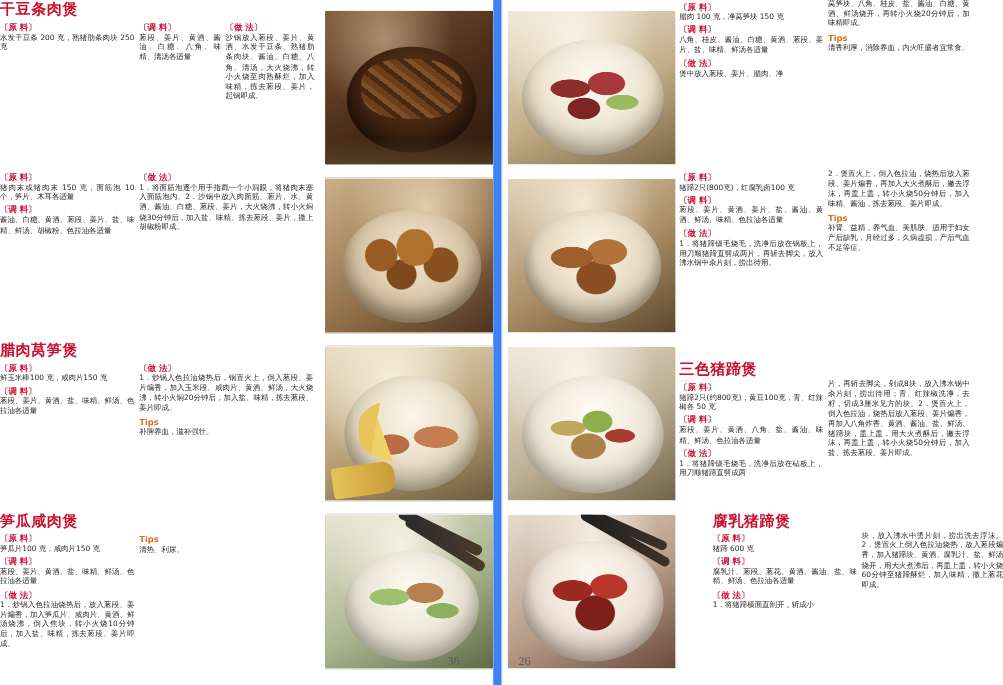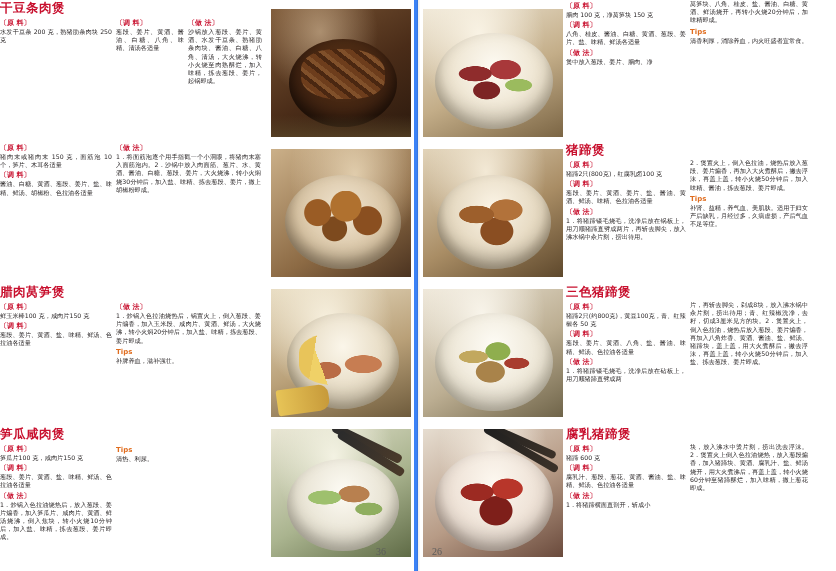--- a/index.html
+++ b/index.html
@@ -18,21 +18,21 @@
   .spread {
     display: flex;
     width: 836px; height: 571px;
   }
   .leaf {
     position: relative;
     width: 418px; height: 571px;
     background: #ffffff;
     overflow: hidden;
   }
-  .leaf.left { border-right: 4px solid #3b82f6; }
+  .leaf.left { border-right: 7px solid #3b82f6; }
   .gutter {
     position: absolute; top: 0; bottom: 0; left: 417px;
     width: 3px;
     background: linear-gradient(to right, rgba(0,0,0,0.10), rgba(0,0,0,0.02));
     z-index: 40;
   }
   .recipe {
     position: relative;
     display: flex;
     width: 410px;
@@ -277,60 +277,59 @@
               <div class="seg-body">莴笋块、八角、桂皮、盐、酱油、白糖、黄酒、鲜汤烧开，再转小火烧20分钟后，加味精即成。</div>
               <div class="tips-head">Tips</div>
               <div class="tips-body">清香利厚，消除养血，内火旺盛者宜常食。</div>
             </div>
           </div>
         </div>
       </div>
 
       <div class="recipe" style="height:140px; padding-left:148px;">
         <div class="rtext" style="width:260px;">
-          <div class="title">猪蹄煲</div>
           <div class="cols">
             <div class="col" style="width:120px;">
               <div class="seg-head">〔原 料〕</div>
               <div class="seg-body">猪蹄2只(800克)，红腐乳卤100 克</div>
               <div class="seg-head">〔调 料〕</div>
               <div class="seg-body">葱段、姜片、黄酒、姜片、盐、酱油、黄酒、鲜汤、味精、色拉油各适量</div>
               <div class="seg-head">〔做 法〕</div>
               <div class="seg-body">1．将猪蹄镊毛烧毛，洗净后放在锅板上，用刀顺猪蹄直劈成两片，再斩去脚尖，放入沸水锅中汆片刻，捞出待用。</div>
             </div>
             <div class="col" style="width:118px;">
               <div class="seg-body">2．煲置火上，倒入色拉油，烧热后放入葱段、姜片煸香，再加入大火煮酥后，撇去浮沫，再盖上盖，转小火烧50分钟后，加入味精、酱油，拣去葱段、姜片即成。</div>
               <div class="tips-head">Tips</div>
               <div class="tips-body">补肾、益精，养气血、美肌肤。适用于妇女产后缺乳，月经过多，久病虚损，产后气血不足等症。</div>
             </div>
           </div>
         </div>
       </div>
 
       <div class="recipe" style="height:140px; padding-left:148px;">
-        <div class="rtext" style="width:260px;">
+        <div class="rtext" style="width:260px;margin-top:16px;">
           <div class="title">三色猪蹄煲</div>
           <div class="cols">
             <div class="col" style="width:120px;">
               <div class="seg-head">〔原 料〕</div>
               <div class="seg-body">猪蹄2只(约800克)，黄豆100克，青、红辣椒各 50 克</div>
               <div class="seg-head">〔调 料〕</div>
               <div class="seg-body">葱段、姜片、黄酒、八角、盐、酱油、味精、鲜汤、色拉油各适量</div>
               <div class="seg-head">〔做 法〕</div>
               <div class="seg-body">1．将猪蹄镊毛烧毛，洗净后放在砧板上，用刀顺猪蹄直劈成两</div>
             </div>
             <div class="col" style="width:118px;">
               <div class="seg-body">片，再斩去脚尖，剁成8块，放入沸水锅中汆片刻，捞出待用；青、红辣椒洗净，去籽，切成3厘米见方的块。2．煲置火上，倒入色拉油，烧热后放入葱段、姜片煸香，再加入八角炸香、黄酒、酱油、盐、鲜汤、猪蹄块，盖上盖，用大火煮酥后，撇去浮沫，再盖上盖，转小火烧50分钟后，加入盐、拣去葱段、姜片即成。</div>
             </div>
           </div>
         </div>
       </div>
 
       <div class="recipe" style="height:140px; padding-left:148px;">
-        <div class="rtext" style="width:260px;">
+        <div class="rtext" style="width:260px;margin-left:28px;">
           <div class="title">腐乳猪蹄煲</div>
           <div class="cols">
             <div class="col" style="width:120px;">
               <div class="seg-head">〔原 料〕</div>
               <div class="seg-body">猪蹄 600 克</div>
               <div class="seg-head">〔调 料〕</div>
               <div class="seg-body">腐乳汁、葱段、葱花、黄酒、酱油、盐、味精、鲜汤、色拉油各适量</div>
               <div class="seg-head">〔做 法〕</div>
               <div class="seg-body">1．将猪蹄横面直剖开，斩成小</div>
             </div>

